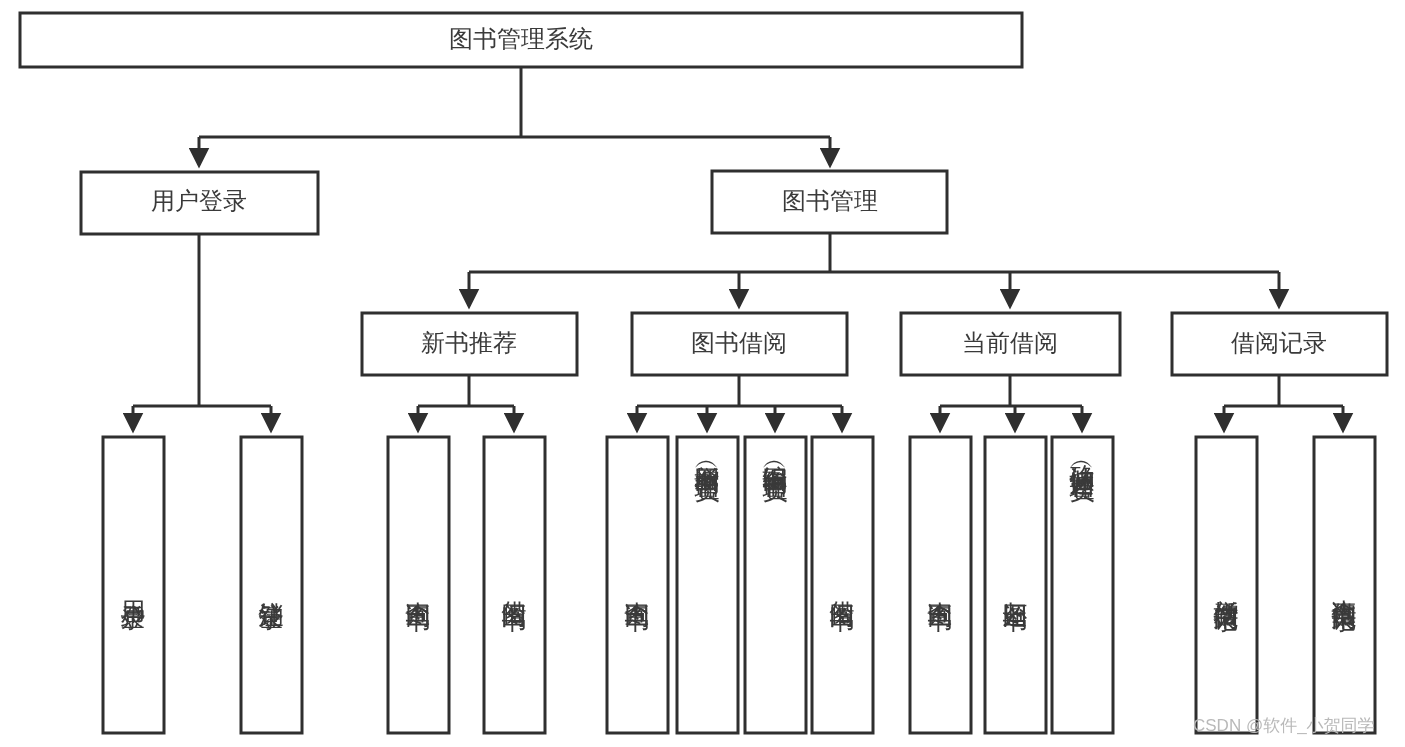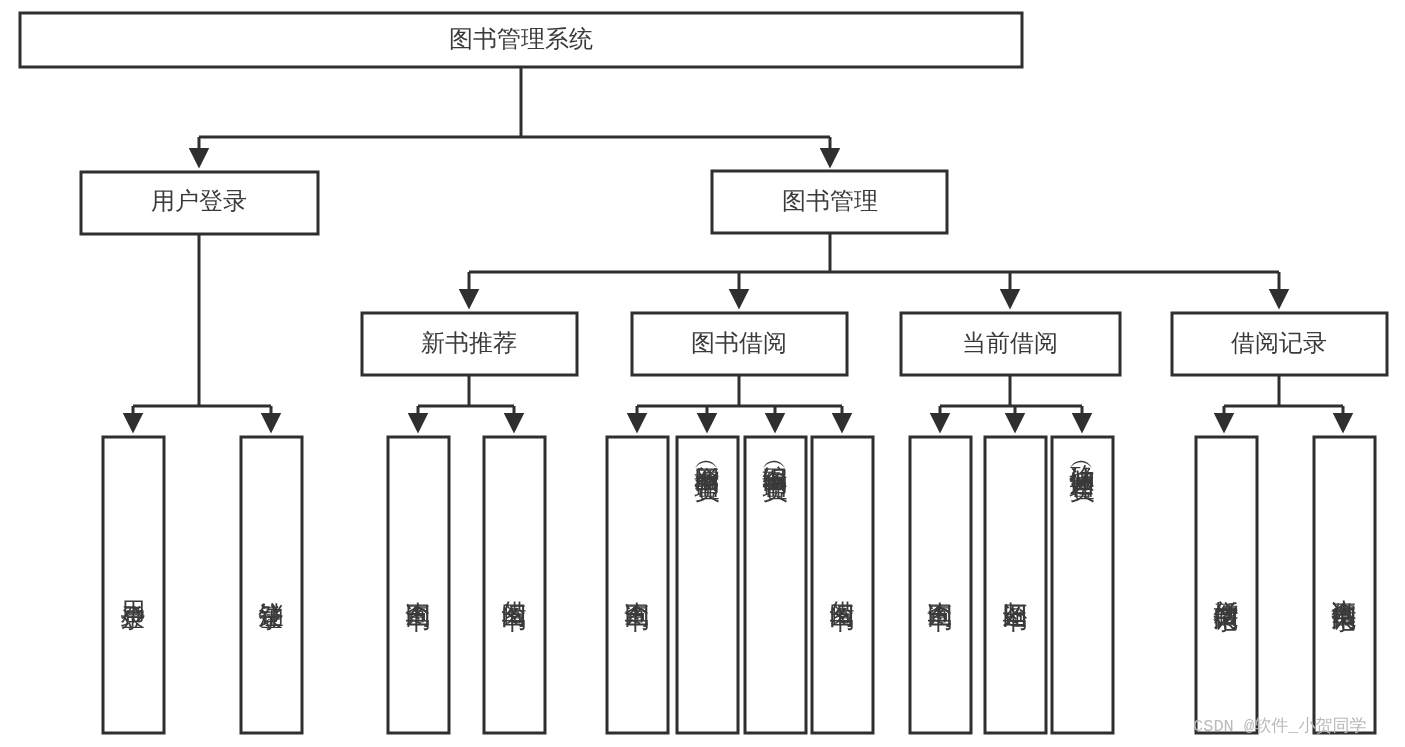--- a/index.html
+++ b/index.html
@@ -33,21 +33,21 @@
     font-size:25px;
     line-height:1.04;
     color:#3a3a3a;
     letter-spacing:2px;
     white-space:nowrap;
     text-align:center;
   }
   .watermark{
     position:absolute;
     left:1193px;top:714px;
-    font-family:Liberation Mono, monospace;
+    font-family:Liberation Sans, sans-serif;
     font-size:17px;
     color:#b9b9b9;
     white-space:nowrap;
     pointer-events:none;
   }
 </style>
 </head>
 <body>
 
 <div id="stage">

